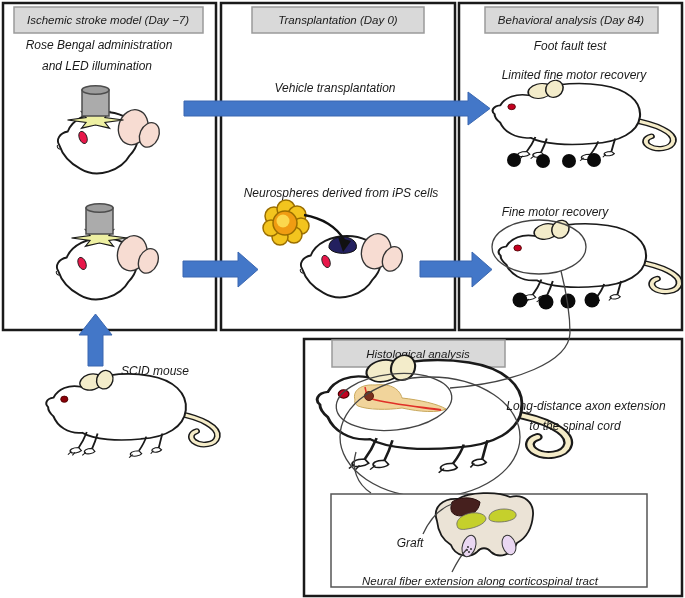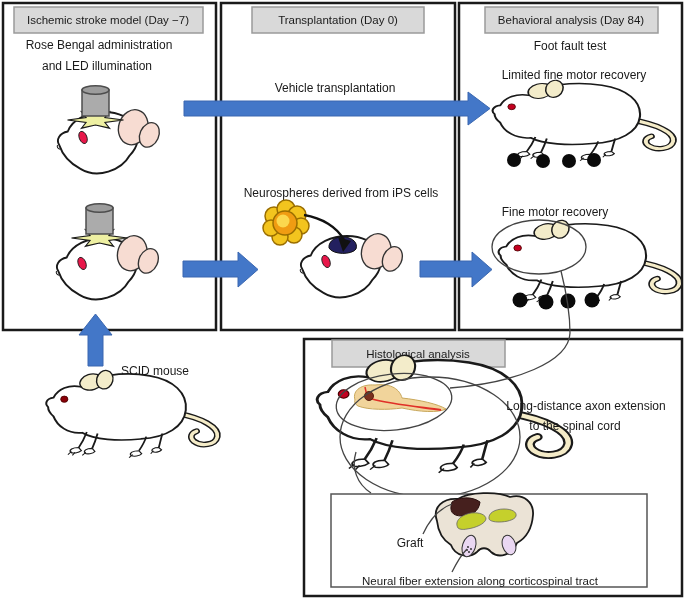--- a/index.html
+++ b/index.html
@@ -1,17 +1,17 @@
 <!DOCTYPE html>
 <html><head>
 <meta charset="utf-8">
 <style>
   html,body{margin:0;padding:0;background:#ffffff;}
   .stage{position:relative;width:685px;height:598px;background:#ffffff;overflow:hidden;
-         font-family:"Liberation Sans", sans-serif;}
+         font-family:"Liberation Sans", sans-serif;font-style:italic;}
   svg{display:block;}
   text{font-family:"Liberation Sans", sans-serif;fill:#1a1a1a;}
   .panel{fill:#ffffff;stroke:#1a1a1a;stroke-width:2.5;}
   .hdrbox{stroke:#9a9a9a;stroke-width:1.5;}
   .hdrtxt{font-size:11.5px;}
   .body-txt{font-size:12px;}
   .small-txt{font-size:11.5px;}
   .arrow{stroke:#3a67b0;stroke-width:1;}
   .outline{fill:#ffffff;stroke:#1a1a1a;stroke-width:2.2;}
   .thinline{fill:none;stroke:#444444;stroke-width:1.3;}

